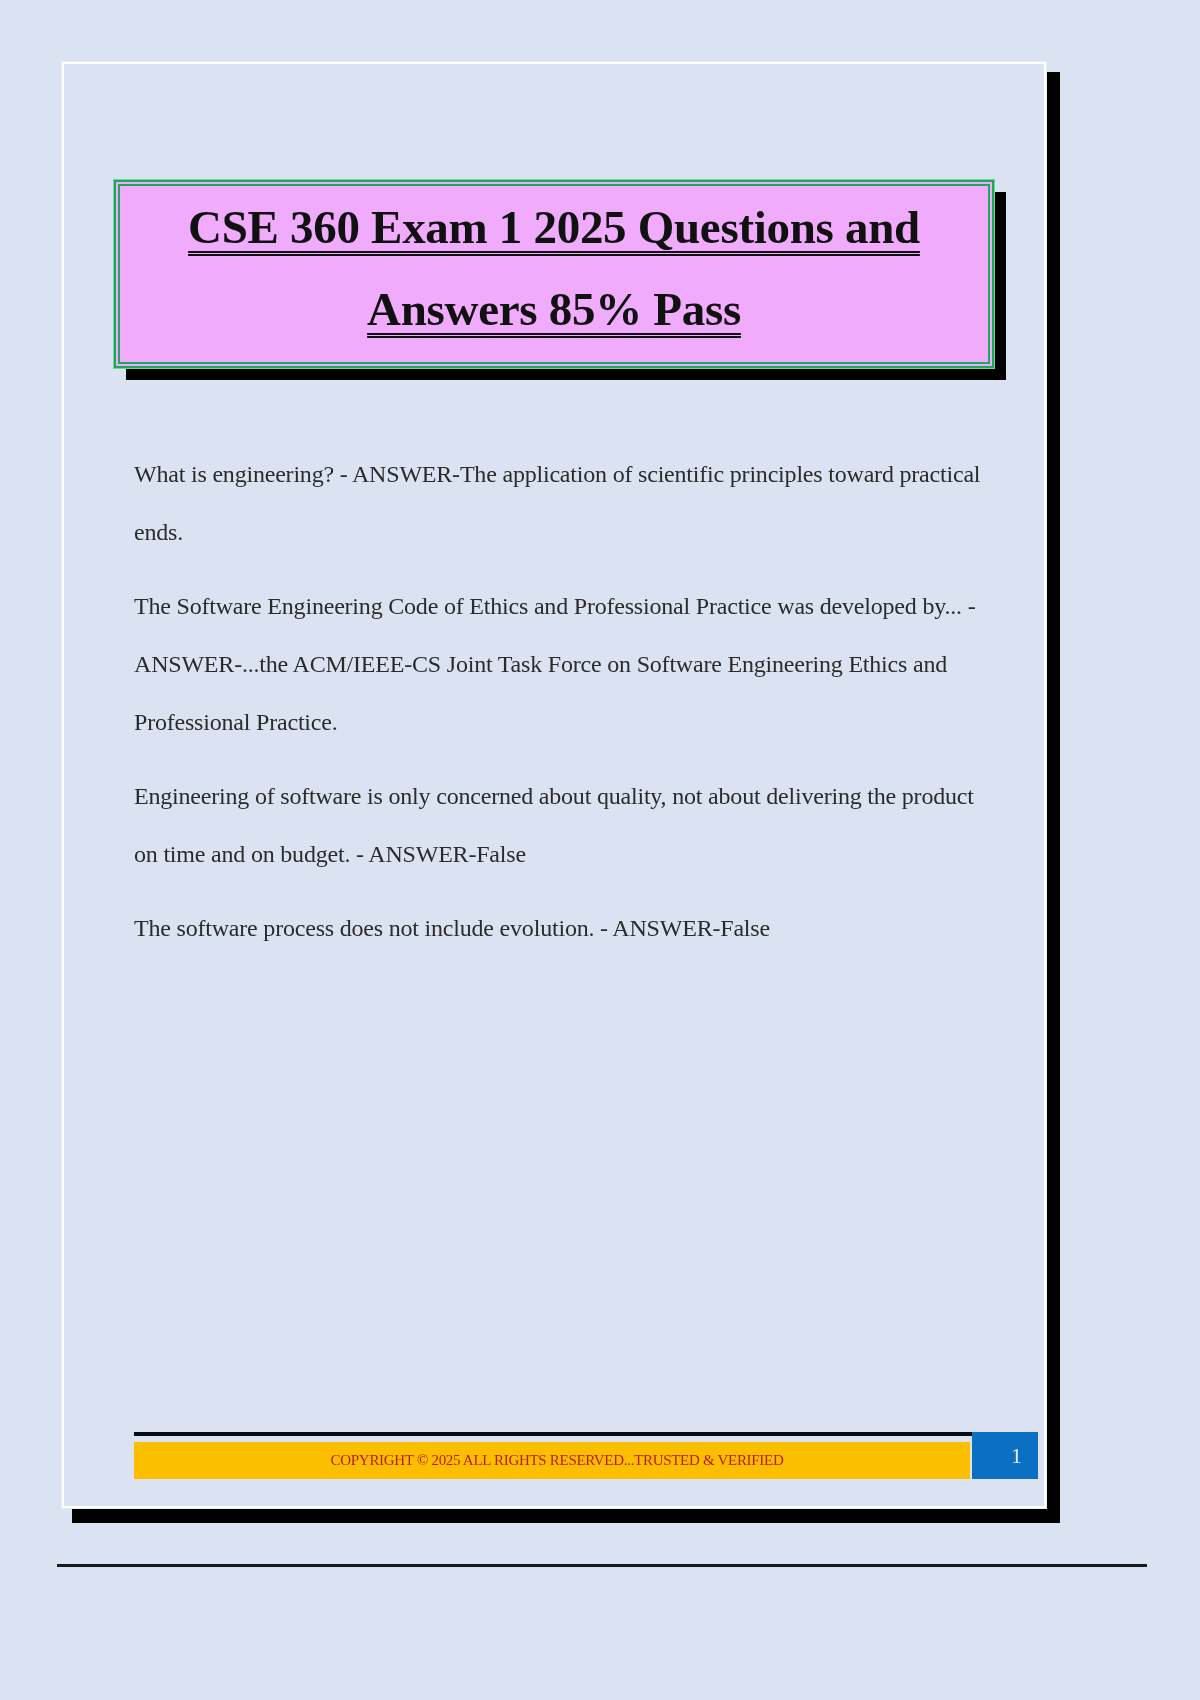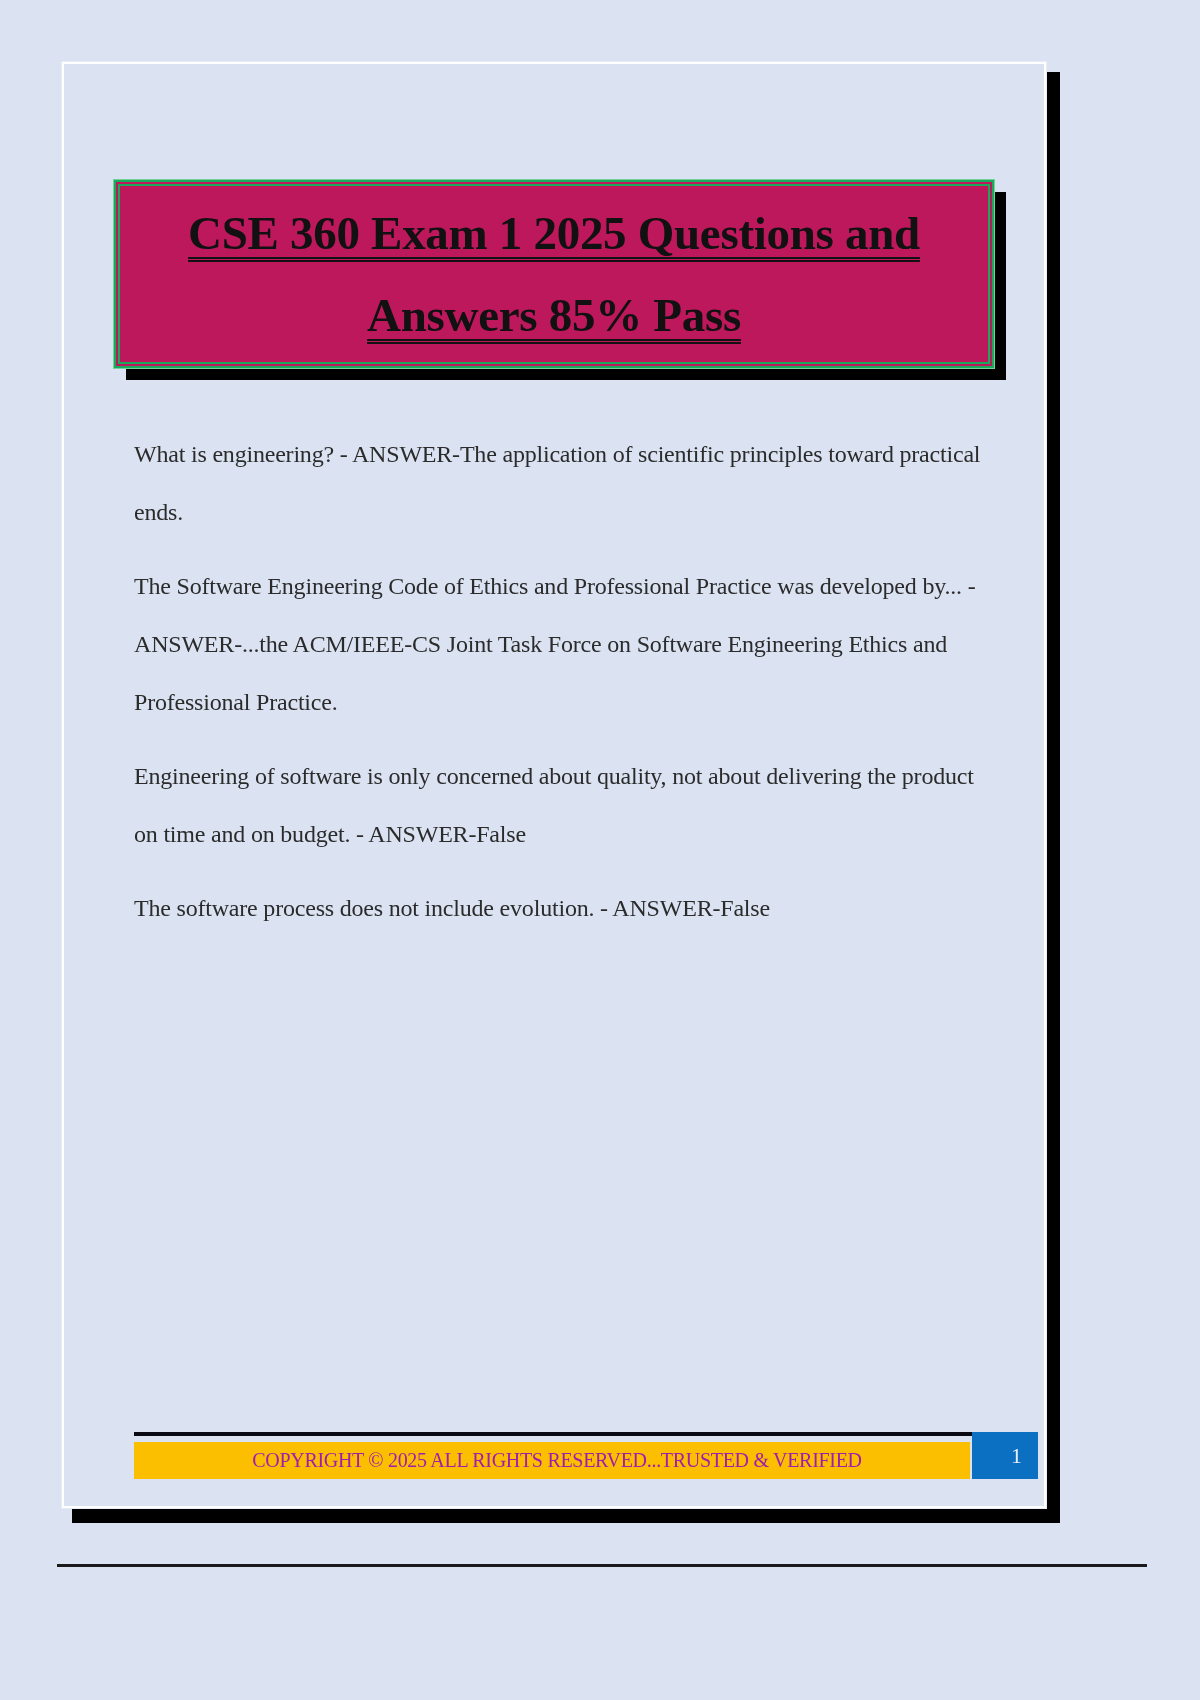--- a/index.html
+++ b/index.html
@@ -39,44 +39,43 @@
       width: 880px;
       height: 188px;
       background: #000;
     }
     .title-box {
       position: absolute;
       left: 114px;
       top: 180px;
       width: 868px;
       height: 176px;
-      background: #be185d;
+      background: #f0abfc;
       border: 6px double #1aa85a;
       outline: 1px solid #6fd39b;
       display: flex;
       flex-direction: column;
       align-items: center;
-      justify-content: center;
     }
     .title-line {
       font-family: "Liberation Serif", "DejaVu Serif", serif;
       font-weight: bold;
       font-size: 47px;
       color: #111;
       text-decoration: underline double;
       text-decoration-thickness: 2px;
       text-underline-offset: 8px;
       line-height: 82px;
       letter-spacing: -0.3px;
       white-space: nowrap;
     }
     .content {
       position: absolute;
       left: 134px;
-      top: 425px;
+      top: 445px;
       width: 850px;
     }
     .qa {
       font-size: 24px;
       color: #2b2b2b;
       line-height: 58px;
       margin: 0 0 16px 0;
       letter-spacing: -0.2px;
     }
     .footer-rule {
@@ -92,22 +91,22 @@
       left: 134px;
       top: 1442px;
       width: 836px;
       height: 37px;
       background: #fbbf00;
       display: flex;
       align-items: center;
       justify-content: center;
     }
     .footer-text {
-      font-size: 20px;
-      color: #a21caf;
+      font-size: 15px;
+      color: #b91c1c;
       letter-spacing: -0.3px;
       white-space: nowrap;
       padding-left: 10px;
     }
     .page-num-box {
       position: absolute;
       left: 972px;
       top: 1432px;
       width: 66px;
       height: 47px;

